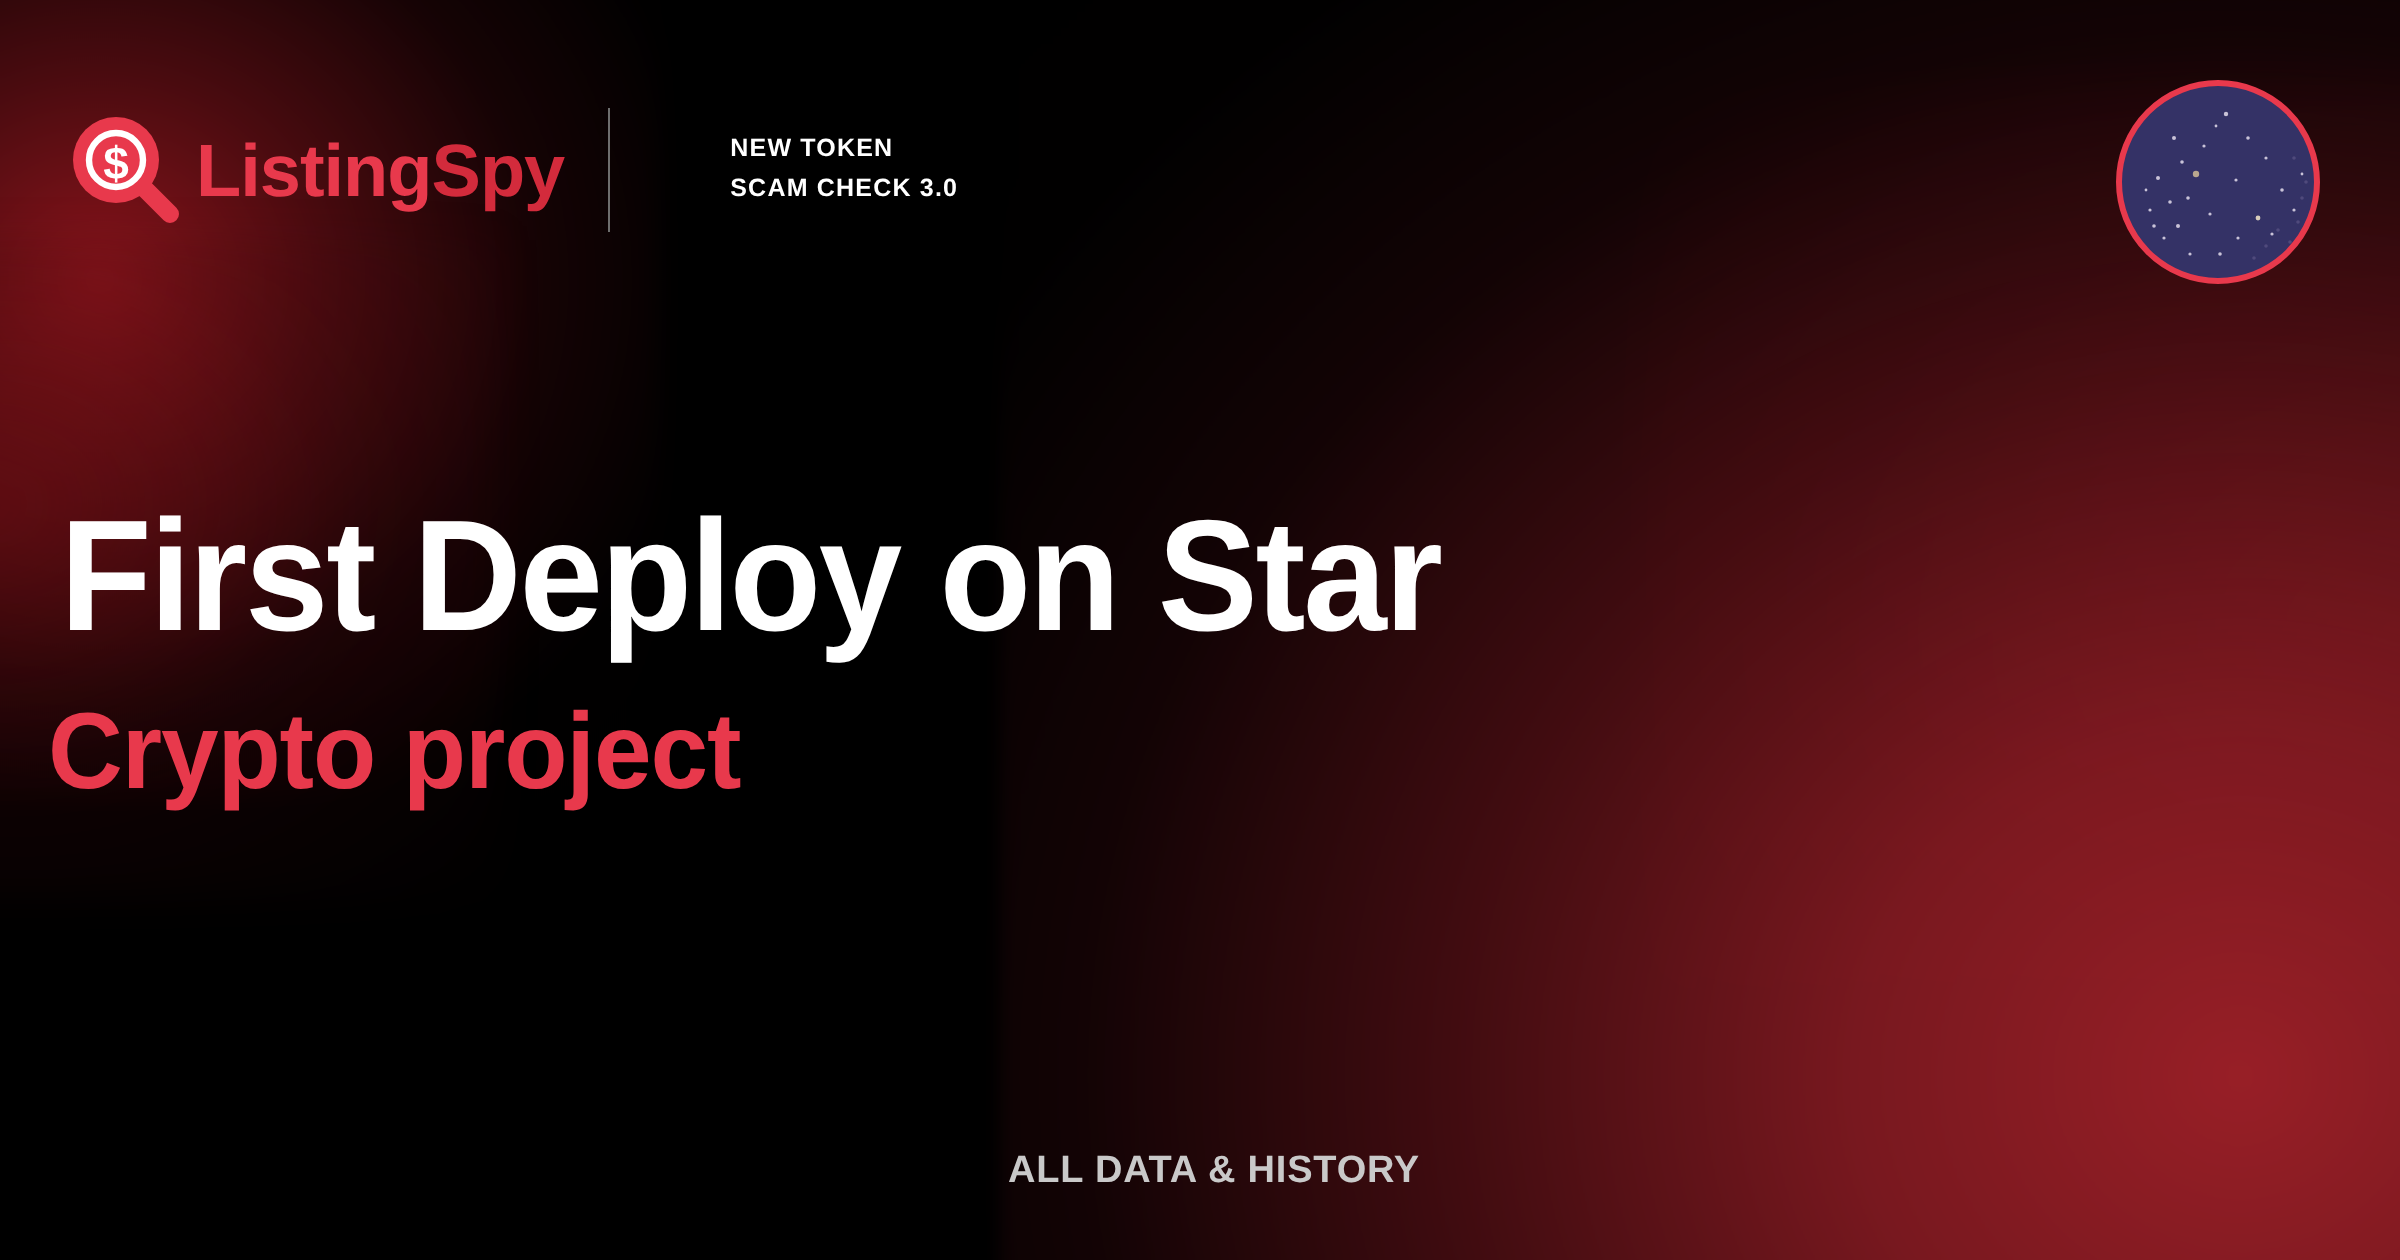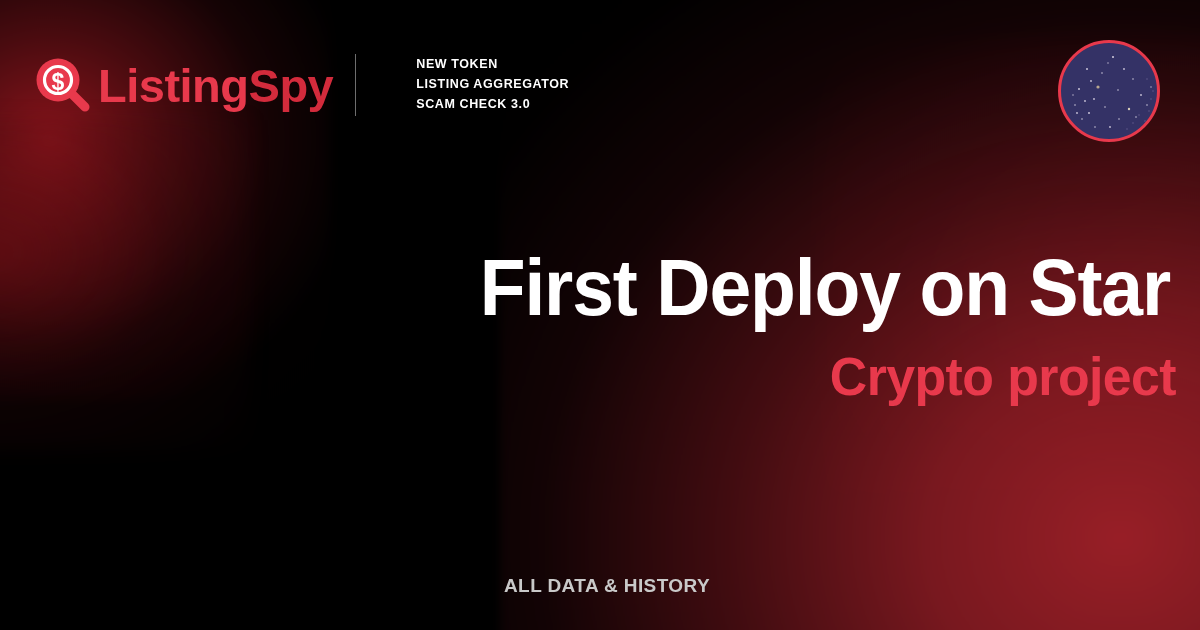--- a/index.html
+++ b/index.html
@@ -88,21 +88,21 @@
     align-items: center;
   }
   .logo-mark {
     width: 58px;
     height: 58px;
     flex: 0 0 58px;
     margin-right: 6px;
     display: block;
   }
   .logo-word {
-    font-size: 47px;
+    font-size: 37px;
     font-weight: 700;
     letter-spacing: -0.5px;
     line-height: 1;
     color: #e8394c;
     white-space: nowrap;
     font-family: "Liberation Sans", sans-serif;
   }
   .logo-word .spy {
     color: #d32b3c;
   }
@@ -142,21 +142,21 @@
     inset: 0;
     border-radius: 50%;
   }
 
   
   .center {
     position: absolute;
     left: 0;
     right: 0;
     top: 248px;
-    text-align: right;
+    text-align: left;
   }
   .headline {
     color: #ffffff;
     font-size: 79px;
     font-weight: 700;
     line-height: 1.0;
     letter-spacing: -1.2px;
     margin: 0;
     font-family: "Liberation Sans", sans-serif;
     transform: scaleX(0.95);
@@ -207,21 +207,20 @@
         <text x="24" y="33.5" text-anchor="middle" font-family="'Liberation Sans', sans-serif" font-size="23" font-weight="700" fill="#ffffff">$</text>
       </svg>
     </span>
 
     <span class="logo-word"><span>Listing</span><span class="spy">Spy</span></span>
 
     <span class="divider"></span>
 
     <div class="tagline">
       <div>NEW TOKEN</div>
-      <div>LISTING AGGREGATOR</div>
       <div>SCAM CHECK 3.0</div>
     </div>
   </div>
 
   <div class="planet">
     <svg class="planet-stars" viewBox="0 0 102 102" width="102" height="102" aria-hidden="true">
       <g fill="#c9c3d8">
         <circle cx="18" cy="46" r="1"></circle>
           <circle cx="24" cy="58" r="0.9"></circle>
         <circle cx="14" cy="62" r="0.8"></circle>

